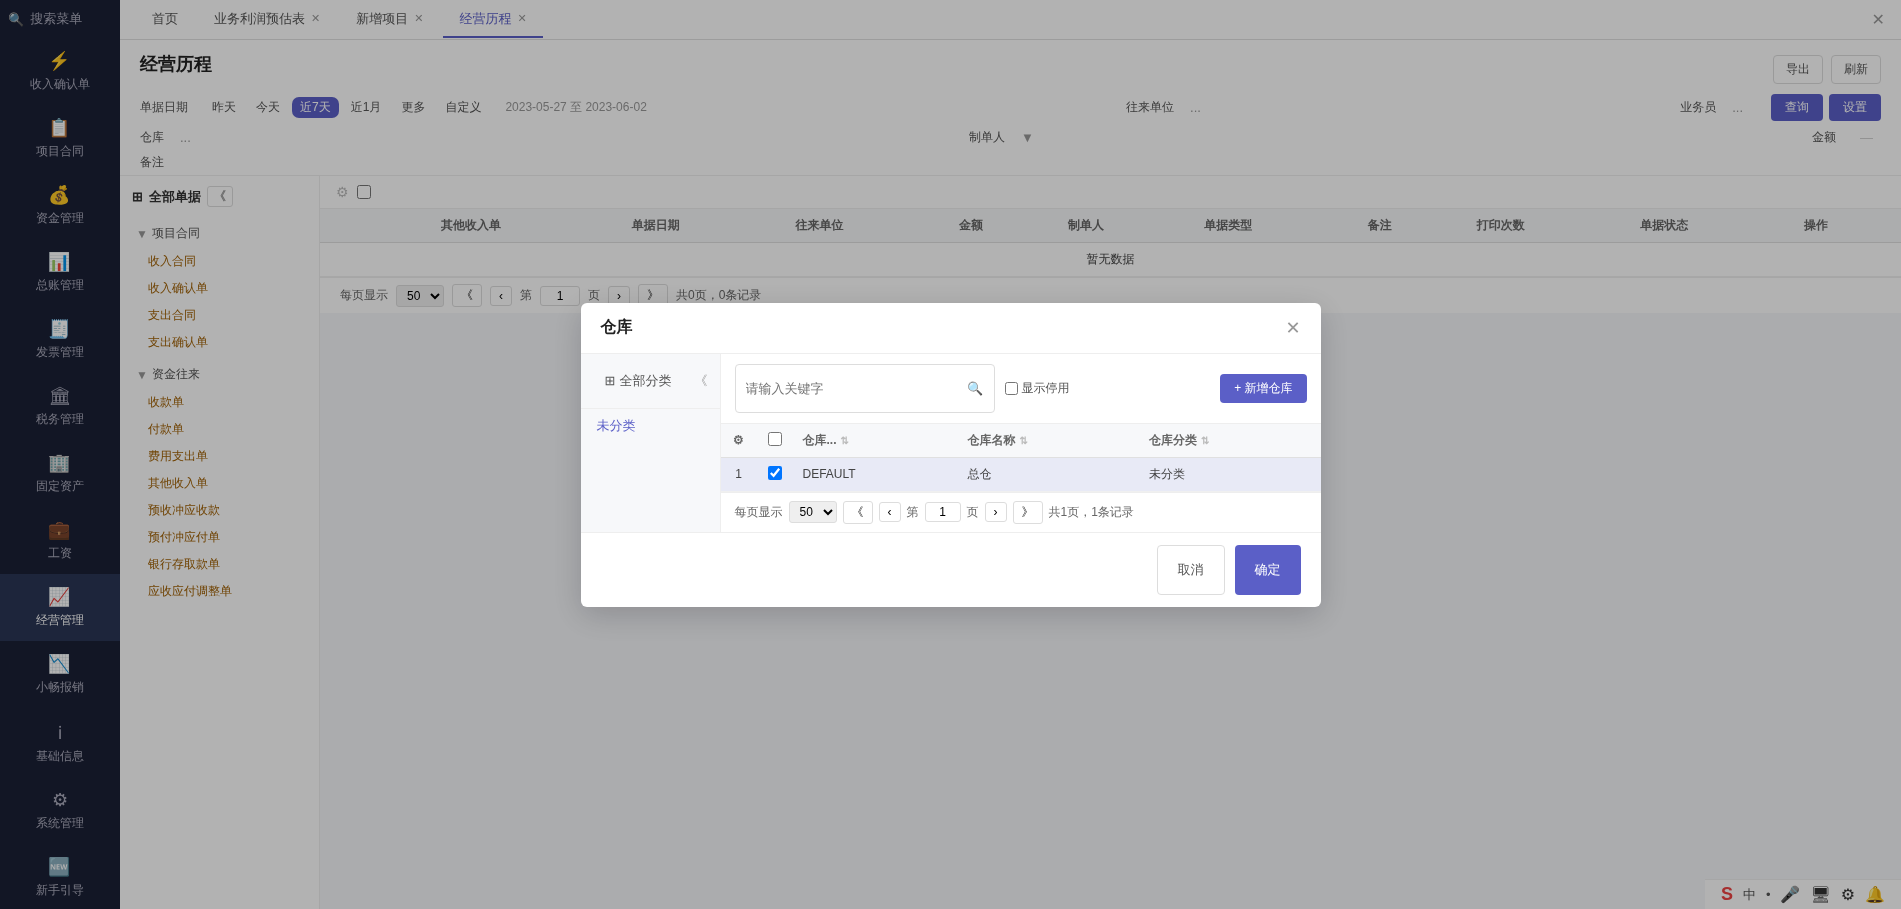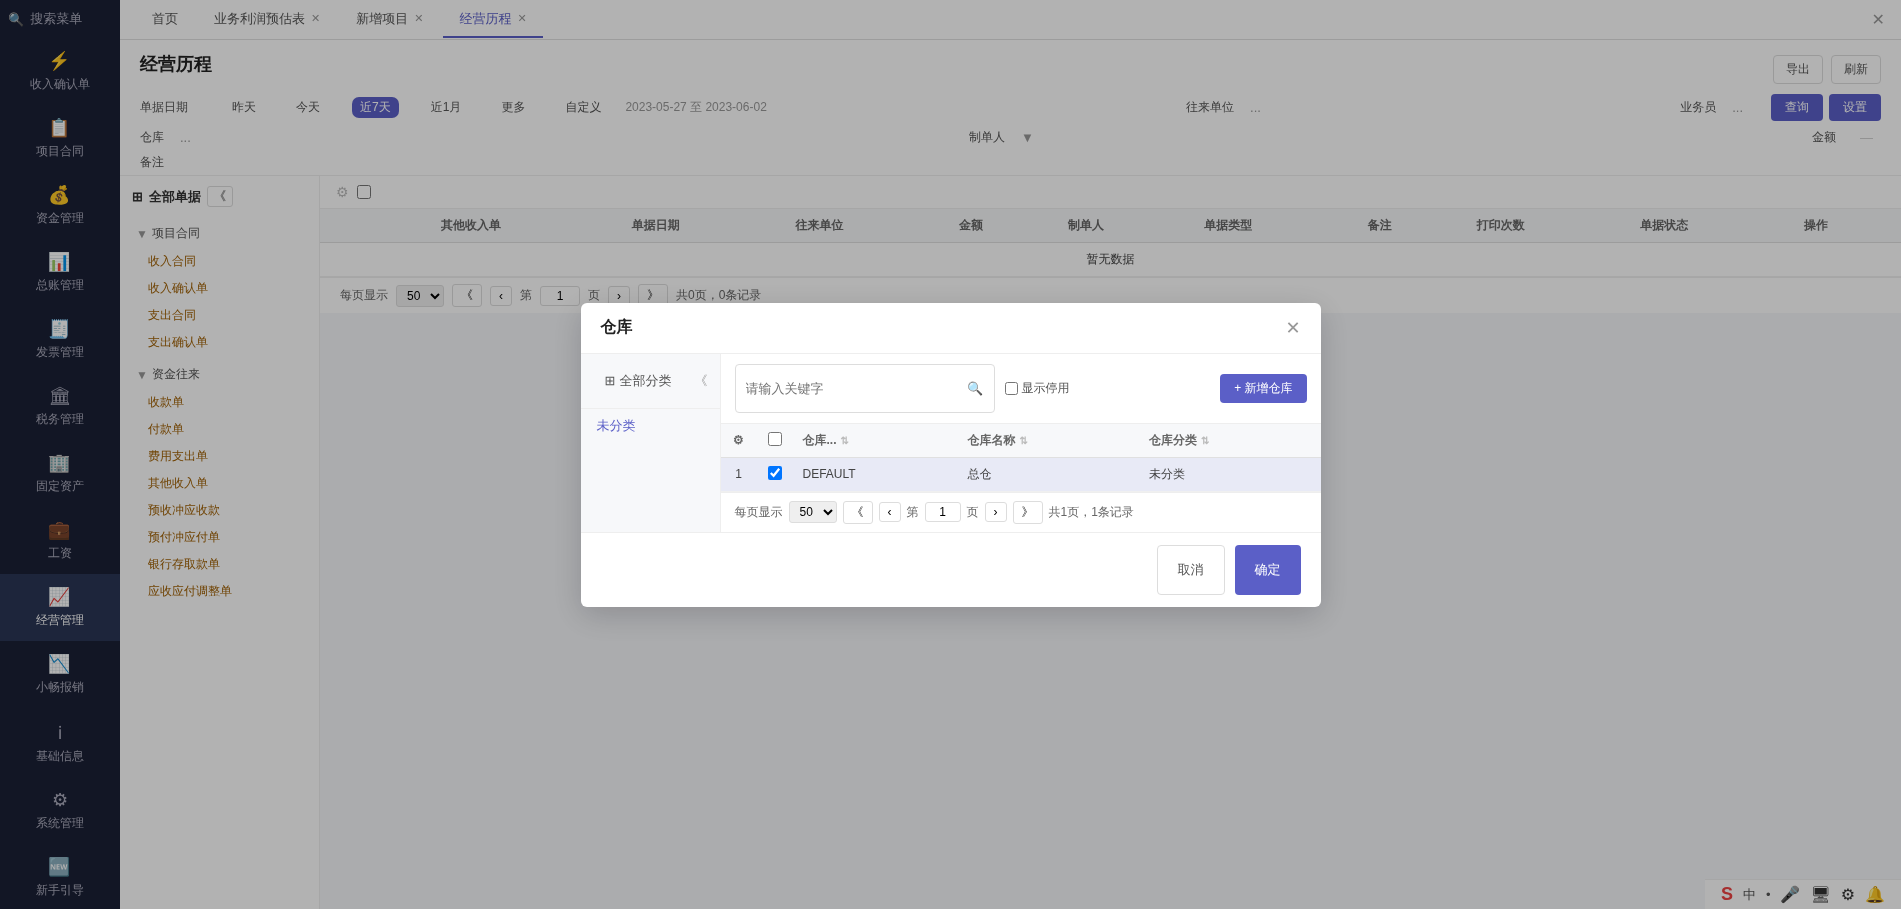--- a/index.html
+++ b/index.html
@@ -25,21 +25,21 @@
     .tab-close { font-size: 11px; color: #999; cursor: pointer; }
 
     
     .page-header { background: #fff; padding: 12px 20px 0 20px; border-bottom: 1px solid #eee; }
     .page-title { font-size: 18px; font-weight: bold; color: #222; margin-bottom: 10px; }
     .btn-export { background: #fff; border: 1px solid #ddd; padding: 5px 12px; border-radius: 4px; cursor: pointer; color: #555; font-size: 12px; }
     .btn-refresh { background: #fff; border: 1px solid #ddd; padding: 5px 12px; border-radius: 4px; cursor: pointer; color: #555; font-size: 12px; }
     .filter-row { display: flex; align-items: center; gap: 16px; margin-bottom: 8px; flex-wrap: wrap; }
     .filter-label { color: #555; font-size: 12px; white-space: nowrap; }
     .filter-date-pills { display: flex; gap: 4px; align-items: center; }
-    .date-pill { padding: 2px 8px; border-radius: 3px; cursor: pointer; font-size: 12px; color: #555; margin-left: 20px; }
+    .date-pill { padding: 2px 8px; border-radius: 3px; cursor: pointer; font-size: 12px; color: #555; }
     .date-pill.active { background: #5b5fc7; color: #fff; border-radius: 7px; }
     .date-range { color: #999; font-size: 12px; }
     .filter-dots { color: #999; cursor: pointer; }
     .btn-primary { background: #5b5fc7; color: #fff; border: none; padding: 5px 14px; border-radius: 4px; cursor: pointer; font-size: 12px; }
     .btn-setting { background: #5b5fc7; color: #fff; border: none; padding: 5px 14px; border-radius: 4px; cursor: pointer; font-size: 12px; }
 
     
     .page-body { flex: 1; background: #f5f6fa; display: flex; overflow: hidden; }
 
     

